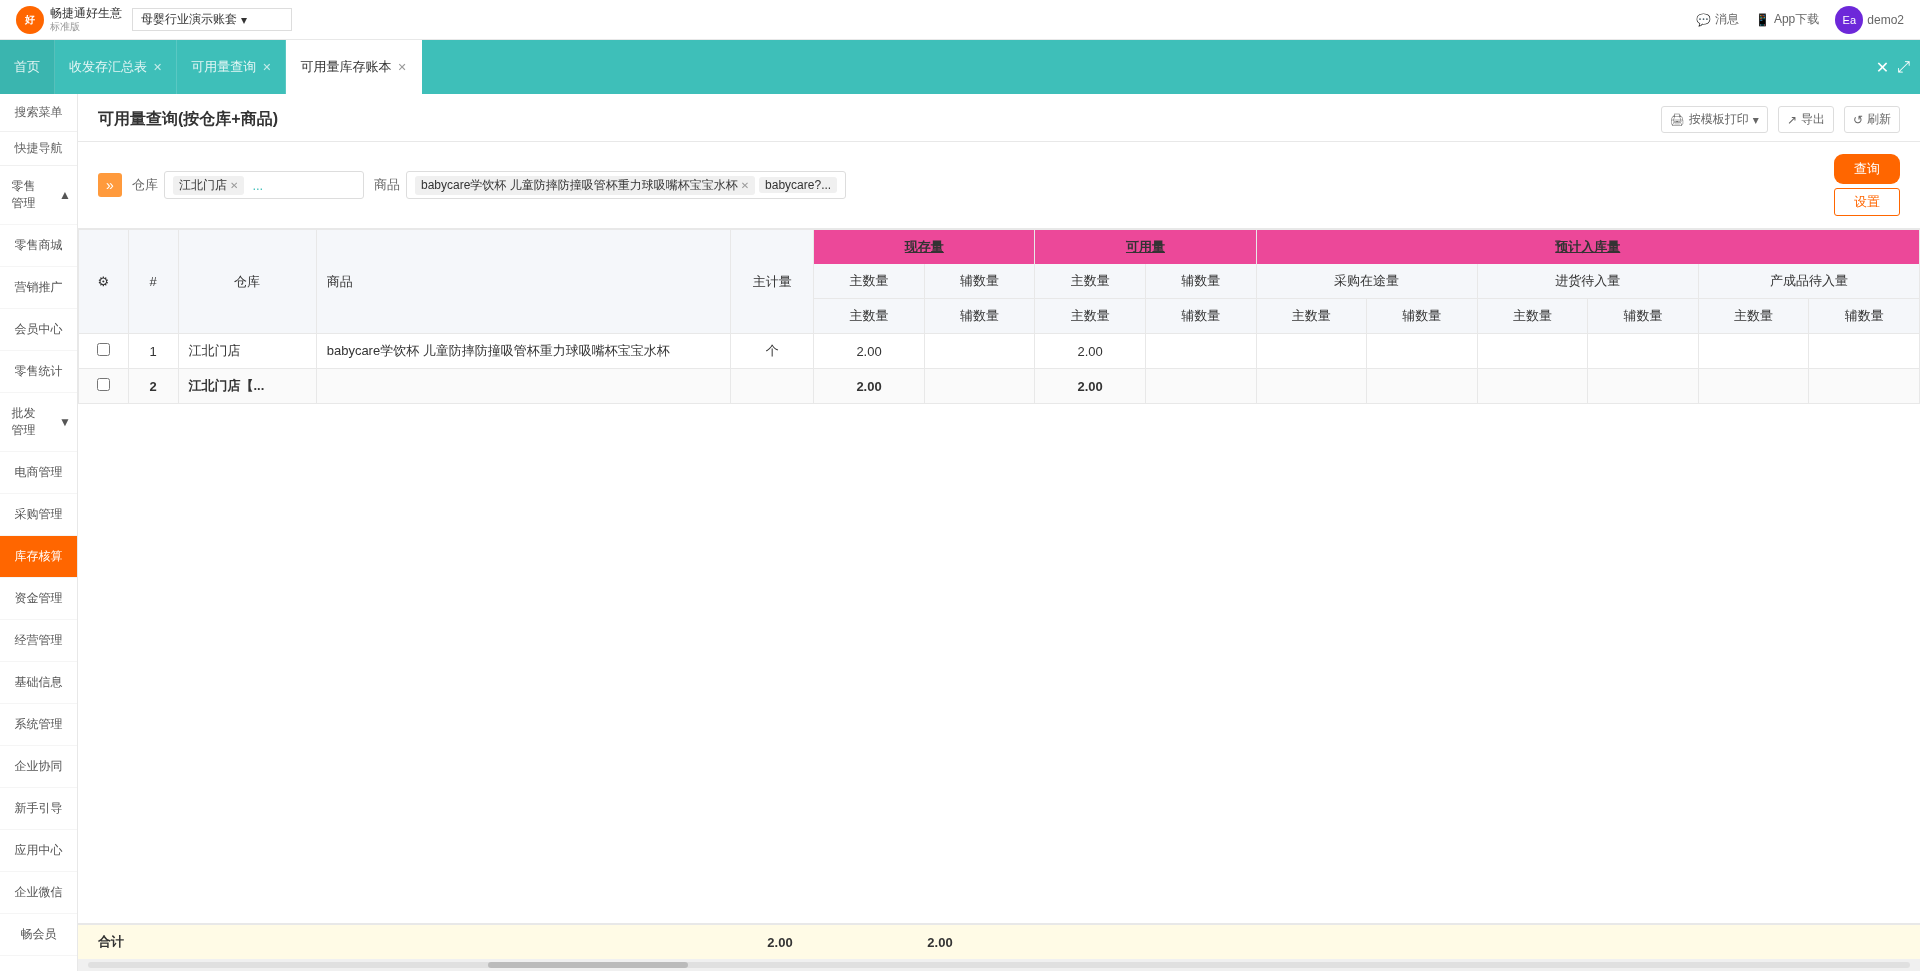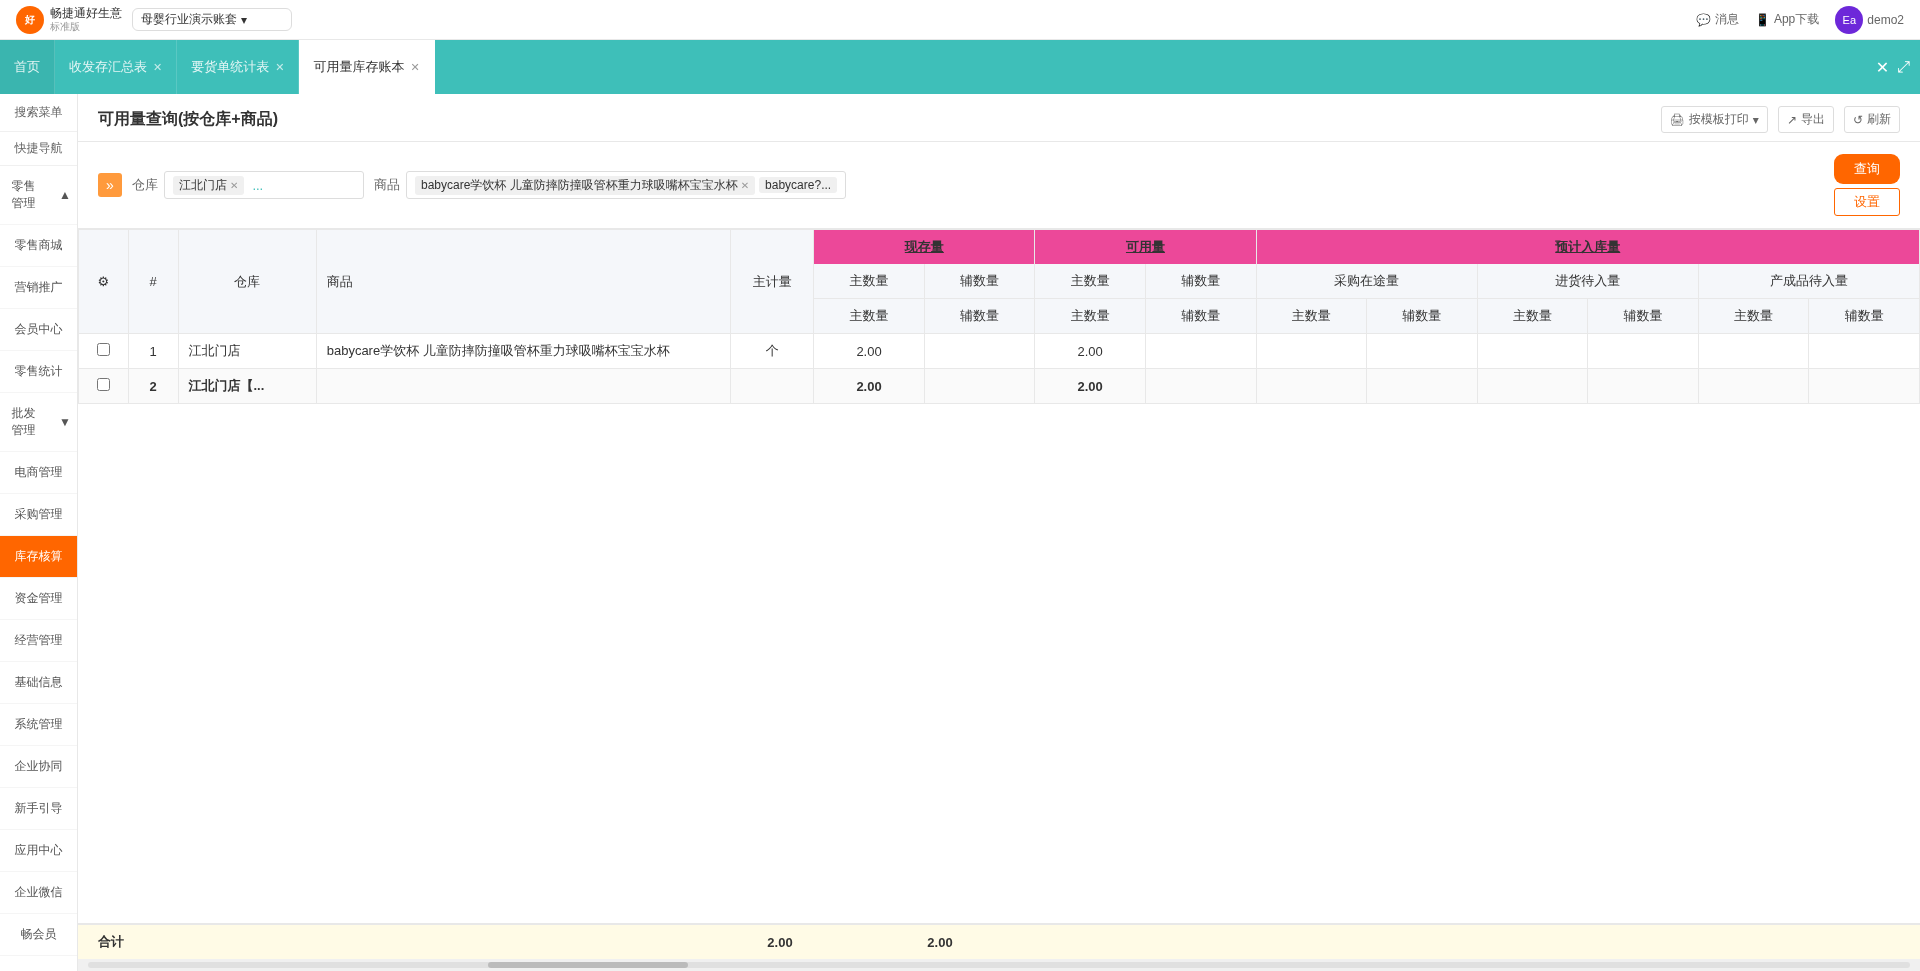--- a/index.html
+++ b/index.html
@@ -14,21 +14,21 @@
       justify-content: space-between;
       padding: 0 16px;
       border-bottom: 1px solid #e8e8e8;
       flex-shrink: 0;
     }
     .top-bar-left { display: flex; align-items: center; gap: 10px; }
     .logo-area { display: flex; align-items: center; gap: 6px; }
     .logo-icon { width: 28px; height: 28px; background: #ff6600; border-radius: 50%; display: flex; align-items: center; justify-content: center; color: white; font-size: 10px; font-weight: bold; }
     .logo-text { font-size: 12px; color: #333; line-height: 1.2; }
     .logo-text .sub { color: #999; font-size: 10px; }
-    .tenant-selector { display: flex; align-items: center; gap: 4px; font-size: 12px; color: #333; border: 1px solid #ddd; padding: 2px 8px; border-radius: 6px; cursor: pointer; min-width: 160px; }
+    .tenant-selector { display: flex; align-items: center; gap: 4px; font-size: 12px; color: #333; border: 1px solid #ddd; padding: 2px 8px; border-radius: 0; cursor: pointer; min-width: 160px; }
     .top-bar-right { display: flex; align-items: center; gap: 16px; font-size: 12px; color: #666; }
     .top-bar-right .icon-btn { display: flex; align-items: center; gap: 4px; cursor: pointer; }
 
     
     .nav-tabs {
       height: 54px;
       background: #3ebfb9;
       display: flex;
       align-items: stretch;
       flex-shrink: 0;
@@ -221,21 +221,21 @@
 
 <div class="nav-tabs">
   <div class="nav-tab home">
     <span>首页</span>
   </div>
   <div class="nav-tab">
     <span>收发存汇总表</span>
     <span class="close-x">✕</span>
   </div>
   <div class="nav-tab">
-    <span>要货单统计表</span>
+    <span>可用量查询</span>
     <span class="close-x">✕</span>
   </div>
   <div class="nav-tab active">
     <span>可用量库存账本</span>
     <span class="close-x">✕</span>
   </div>
   <div class="nav-tab-spacer"></div>
   <div class="nav-tab-actions">
     <span style="font-size:16px;">✕</span>
     <span style="font-size:16px;">⤢</span>

